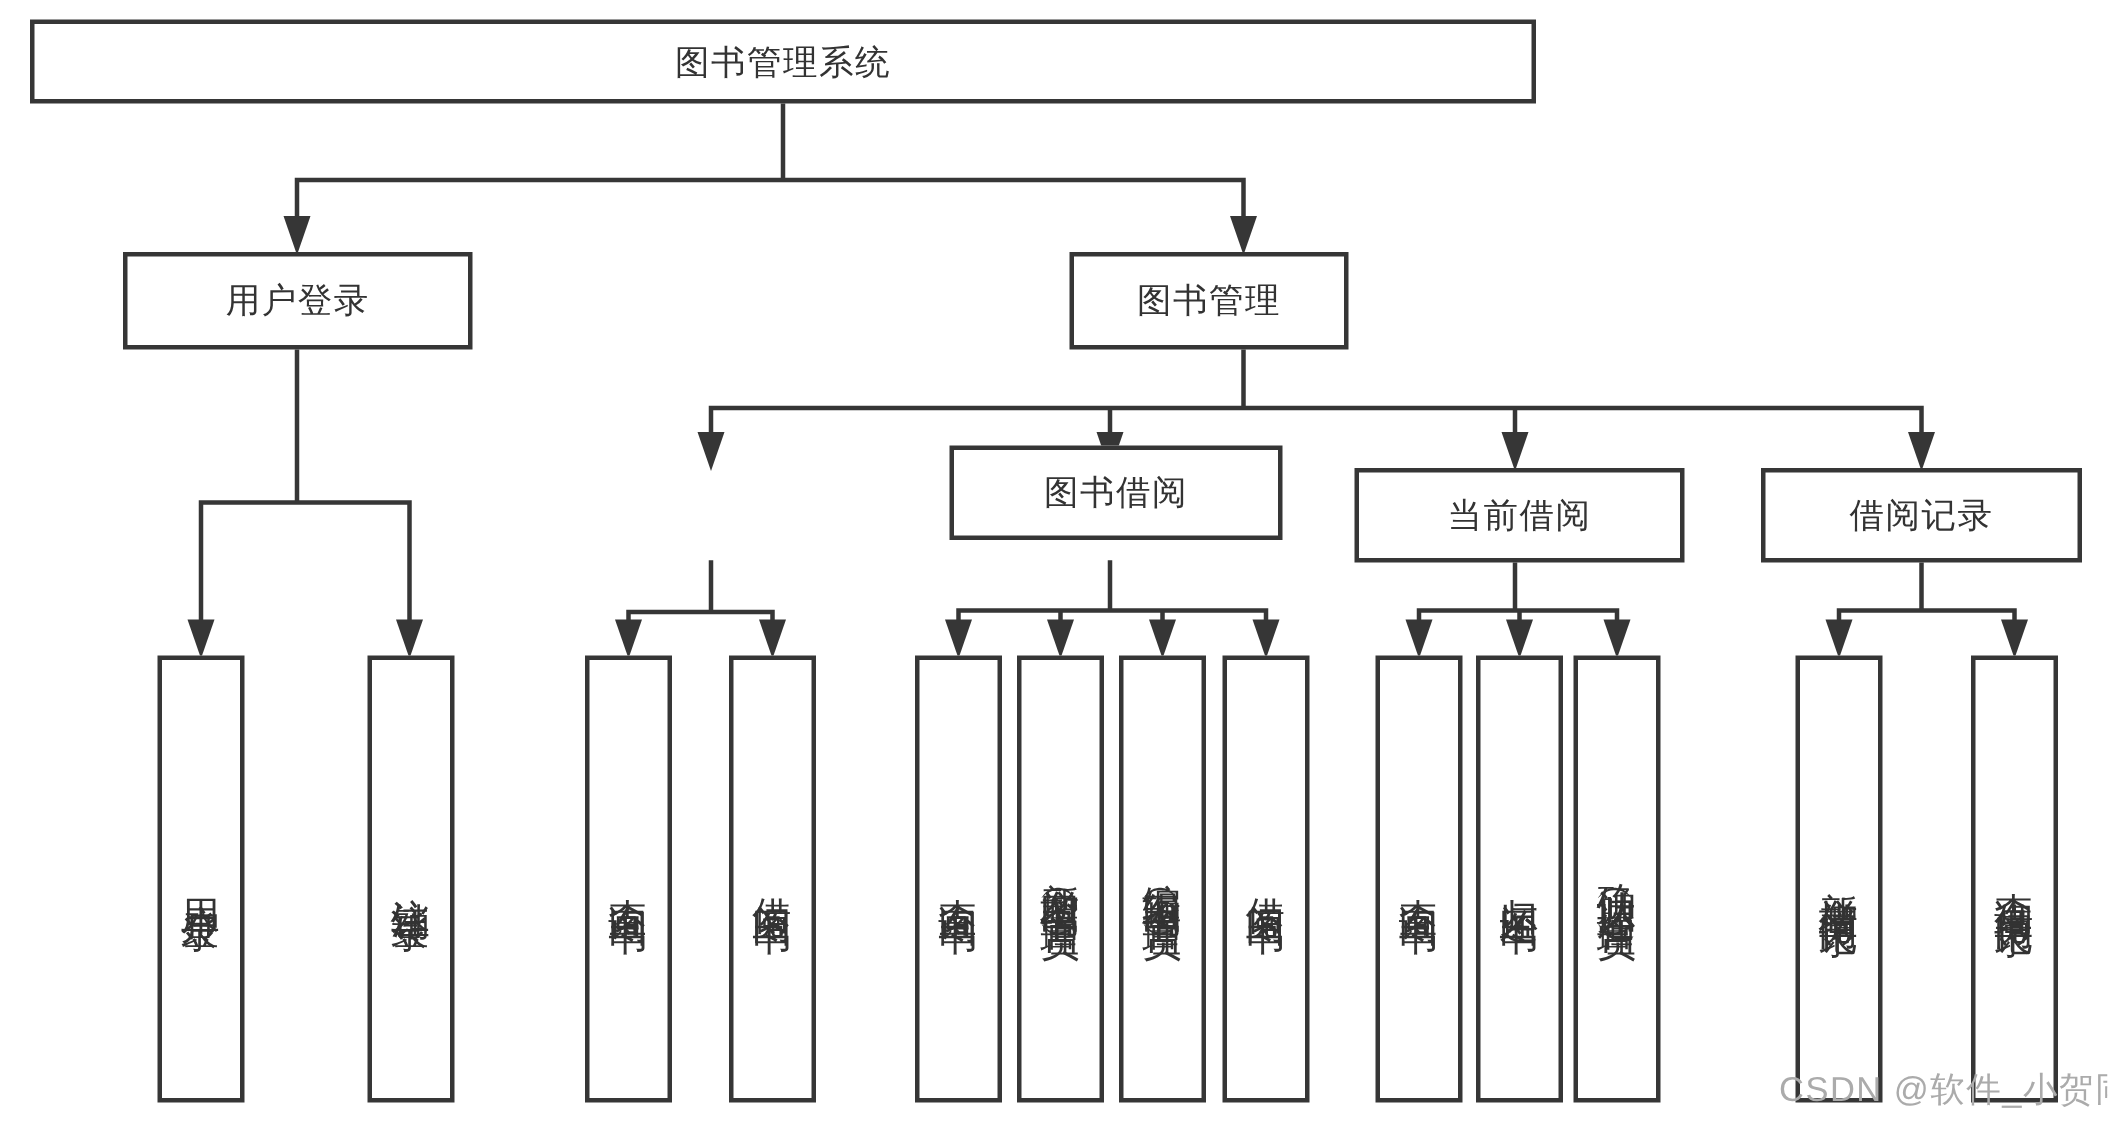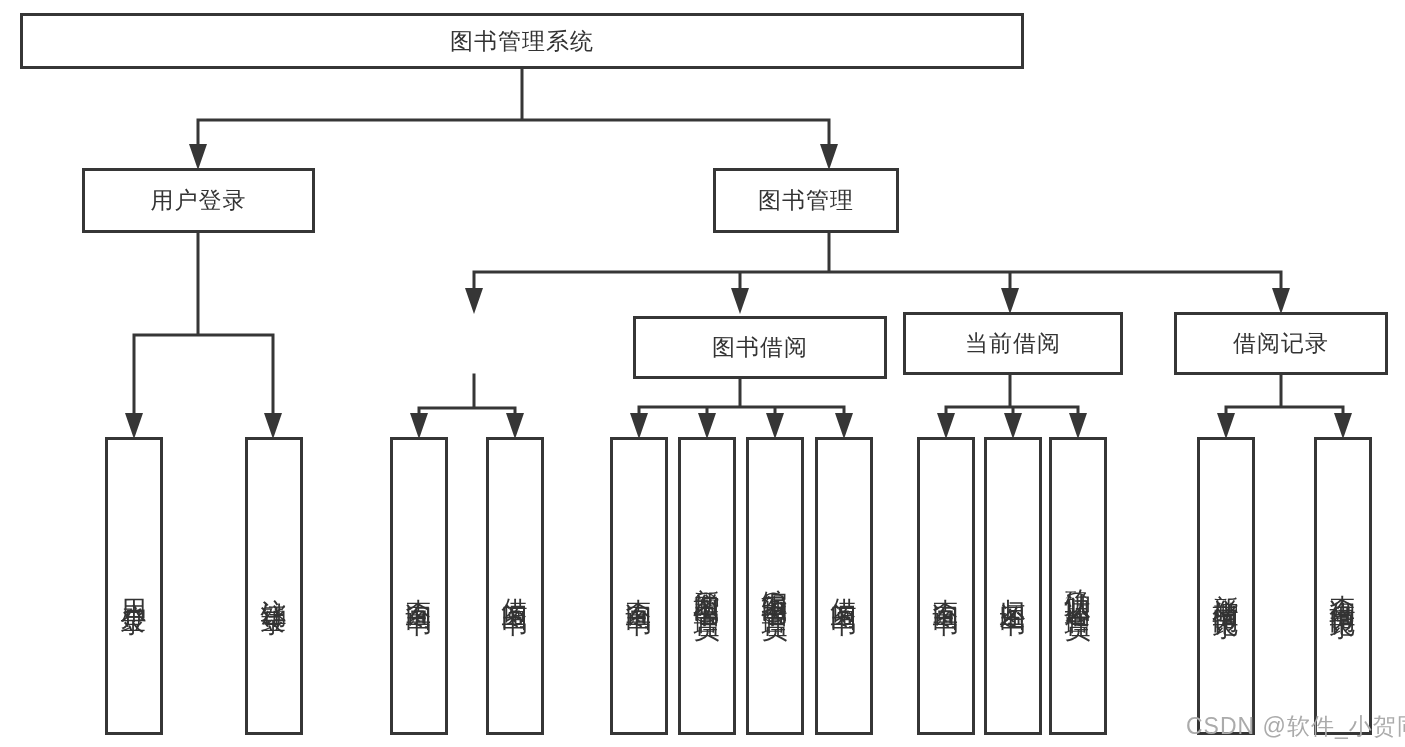--- a/index.html
+++ b/index.html
@@ -112,21 +112,21 @@
     <span>图书管理系统</span>
   </div>
 
   <div class="box h-node" style="left:82px; top:168px; width:233px; height:65px;">
     <span>用户登录</span>
   </div>
   <div class="box h-node" style="left:713px; top:168px; width:186px; height:65px;">
     <span>图书管理</span>
   </div>
 
-  <div class="box h-node" style="left:633px; top:316px; width:254px; height:63px;">
+  <div class="box h-node" style="left:633px; top:297px; width:222px; height:63px;">
     <span>图书借阅</span>
   </div>
   <div class="box h-node" style="left:903px; top:312px; width:220px; height:63px;">
     <span>当前借阅</span>
   </div>
   <div class="box h-node" style="left:1174px; top:312px; width:214px; height:63px;">
     <span>借阅记录</span>
   </div>
 
   <div class="box leaf" style="left:105px;">

